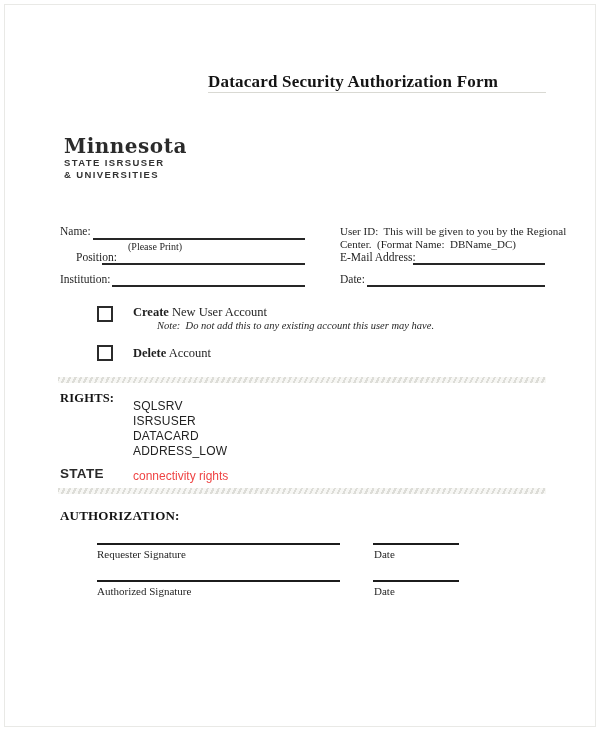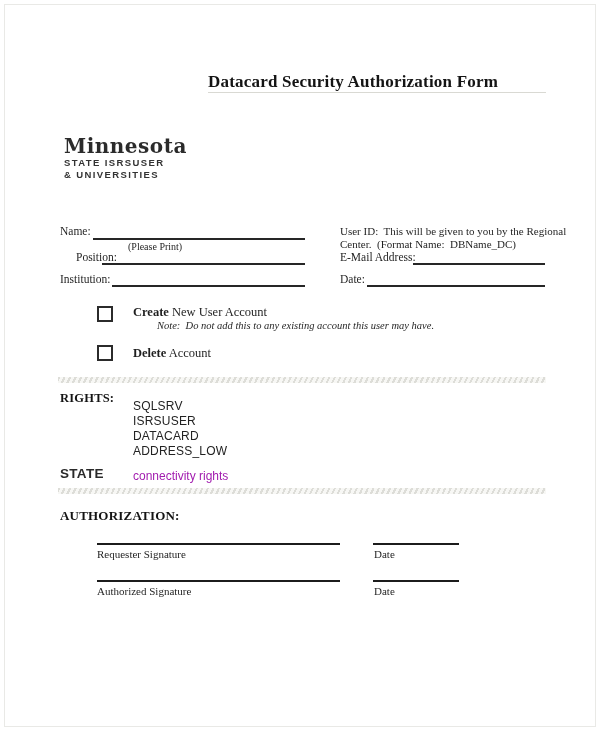--- a/index.html
+++ b/index.html
@@ -60,21 +60,21 @@
   .cb-label { font-size: 12.5px; white-space: nowrap; }
   .cb-note { font-size: 10.5px; font-style: italic; white-space: pre; color: #262626; margin-left: 24px; }
   .sep {
     height: 6px;
     background: repeating-linear-gradient(115deg,
       #d7d7d1 0px, #d7d7d1 2px, #f6f6f3 2px, #f6f6f3 5px);
     opacity: 0.85;
   }
   .rights-item { display: block; font-size: 12px; line-height: 15px; letter-spacing: 0.2px; color: #222; }
   .odbc { font-size: 13.5px; font-weight: bold; letter-spacing: 0.3px; color: #2a2a2a; }
-  .odbc-text { font-size: 12px; color: #a21caf; }
+  .odbc-text { font-size: 12px; color: #ef4444; }
   .sig-label { font-size: 11px; white-space: nowrap; }
 </style>
 </head>
 <body>
 
 <div class="page">
   <div class="page-border"></div>
 
   <div class="abs title serif">Datacard Security Authorization Form</div>
   <div class="abs title-rule"></div>

